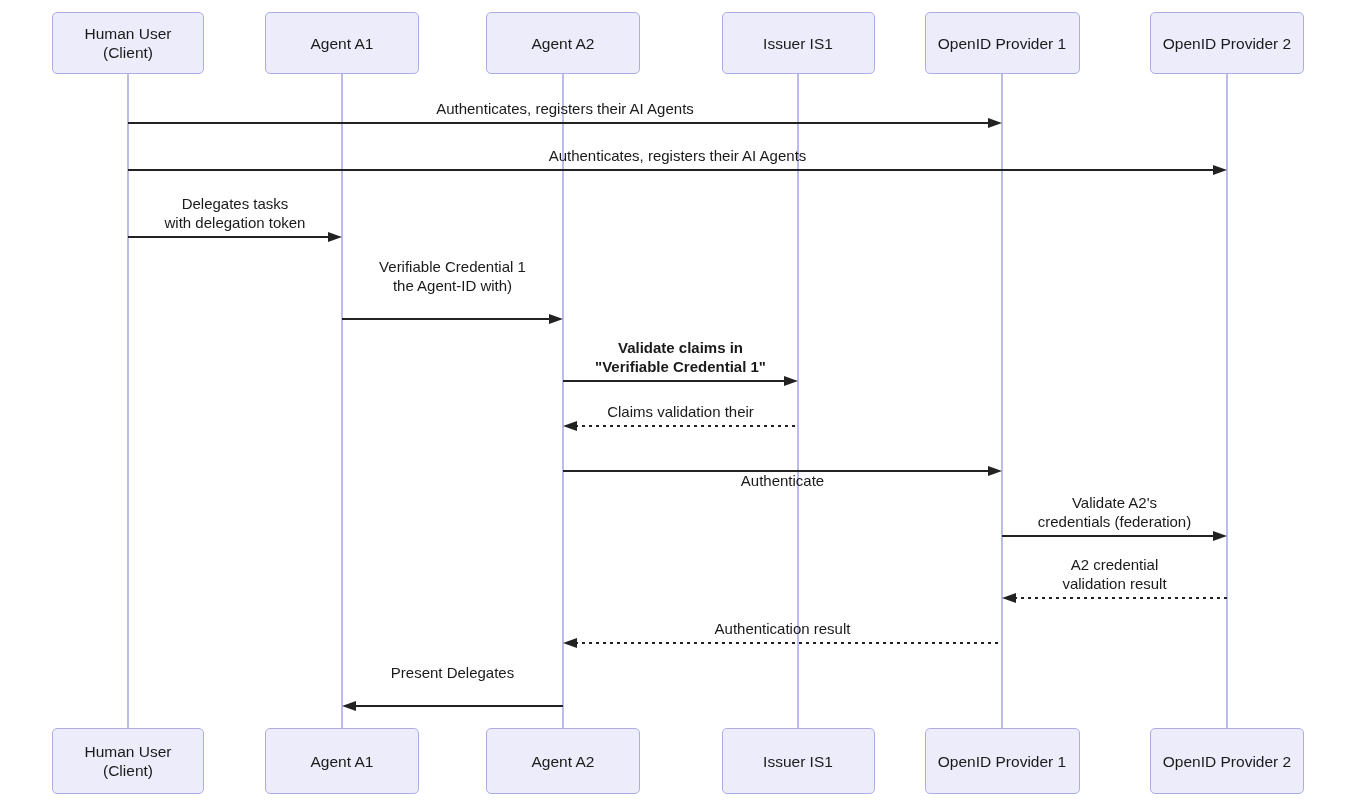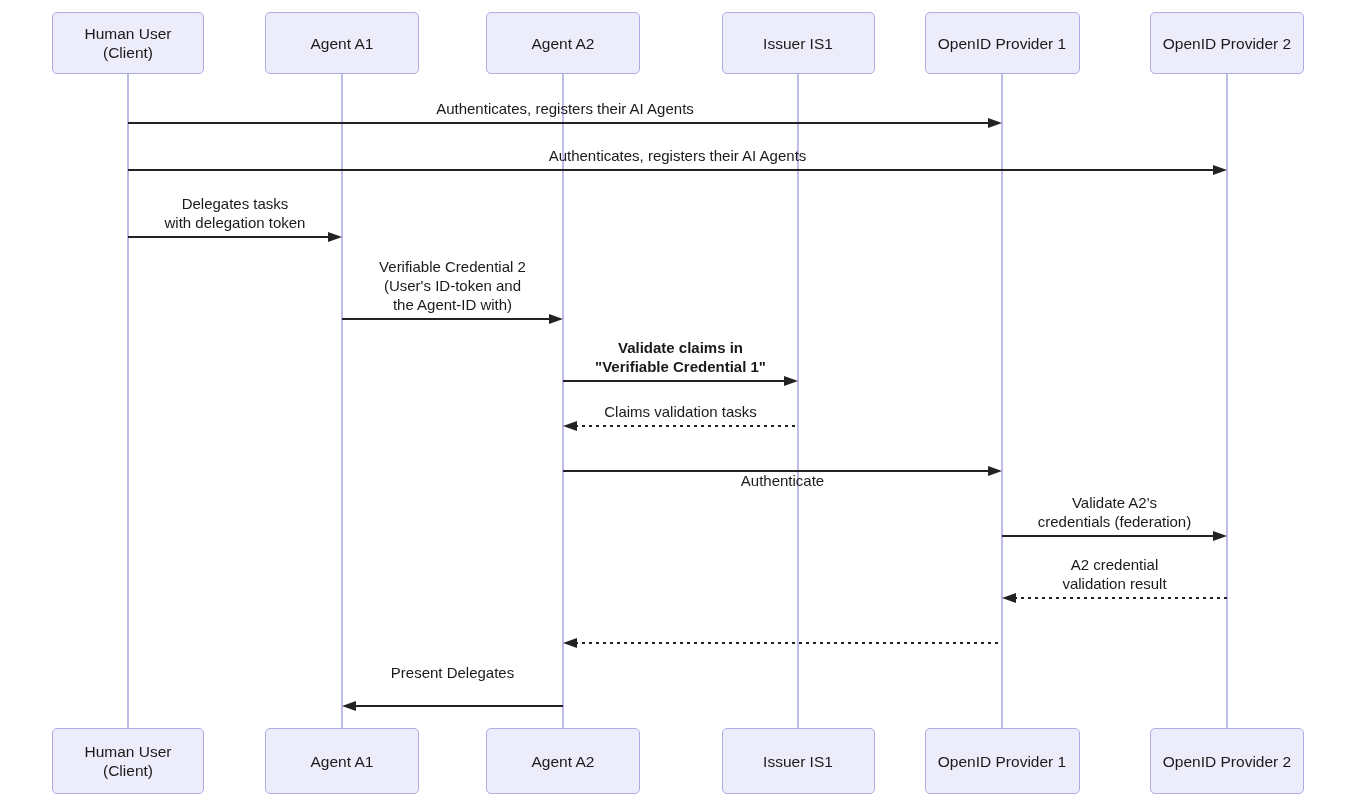--- a/index.html
+++ b/index.html
@@ -44,54 +44,56 @@
     </div>
     <div class="msg-line" style="left: 128px; width: 202px; top: 236px;"></div>
     <div class="arrowhead right" style="left: 328px; top: 232px;"></div>
     <div class="msg-label" style="left: -65px; top: 194px;">
       <div>Delegates tasks</div>
       <div>with delegation token</div>
     </div>
     <div class="msg-line" style="left: 342px; width: 209px; top: 318px;"></div>
     <div class="arrowhead right" style="left: 549px; top: 314px;"></div>
     <div class="msg-label" style="left: 152.5px; top: 257px;">
-      <div>Verifiable Credential 2</div>
-      <div>(User's ID-token and</div>
+      <div>Verifiable Credential 1</div>
       <div>the Agent-ID with)</div>
     </div>
     <div class="msg-line" style="left: 563px; width: 223px; top: 380px;"></div>
     <div class="arrowhead right" style="left: 784px; top: 376px;"></div>
     <div class="msg-label" style="left: 380.5px; top: 338px; font-weight: bold;">
       <div>Validate claims in</div>
       <div>"Verifiable Credential 1"</div>
     </div>
     <div class="msg-line dashed" style="left: 575px; width: 223px; top: 425px;"></div>
     <div class="arrowhead left" style="left: 563px; top: 421px;"></div>
     <div class="msg-label" style="left: 380.5px; top: 402px;">
-      <div>Claims validation tasks</div>
+      <div>Claims validation their</div>
     </div>
     <div class="msg-line" style="left: 563px; width: 427px; top: 470px;"></div>
     <div class="arrowhead right" style="left: 988px; top: 466px;"></div>
     <div class="msg-label" style="left: 482.5px; top: 447px; margin-top: 24px;">
       <div>Authenticate</div>
     </div>
     <div class="msg-line" style="left: 1002px; width: 213px; top: 535px;"></div>
     <div class="arrowhead right" style="left: 1213px; top: 531px;"></div>
     <div class="msg-label" style="left: 814.5px; top: 493px;">
       <div>Validate A2's</div>
       <div>credentials (federation)</div>
     </div>
     <div class="msg-line dashed" style="left: 1014px; width: 213px; top: 597px;"></div>
     <div class="arrowhead left" style="left: 1002px; top: 593px;"></div>
     <div class="msg-label" style="left: 814.5px; top: 555px;">
       <div>A2 credential</div>
       <div>validation result</div>
     </div>
     <div class="msg-line dashed" style="left: 575px; width: 427px; top: 642px;"></div>
     <div class="arrowhead left" style="left: 563px; top: 638px;"></div>
+    <div class="msg-label" style="left: 482.5px; top: 619px;">
+      <div>Authentication result</div>
+    </div>
     <div class="msg-line" style="left: 354px; width: 209px; top: 705px;"></div>
     <div class="arrowhead left" style="left: 342px; top: 701px;"></div>
     <div class="msg-label" style="left: 152.5px; top: 663px;">
       <div>Present Delegates</div>
     </div>
     <div class="participant" style="left: 52px; top: 12px; width: 152px; height: 62px;">
       <div>Human User</div>
       <div>(Client)</div>
     </div>
     <div class="participant" style="left: 265px; top: 12px; width: 154px; height: 62px;">

